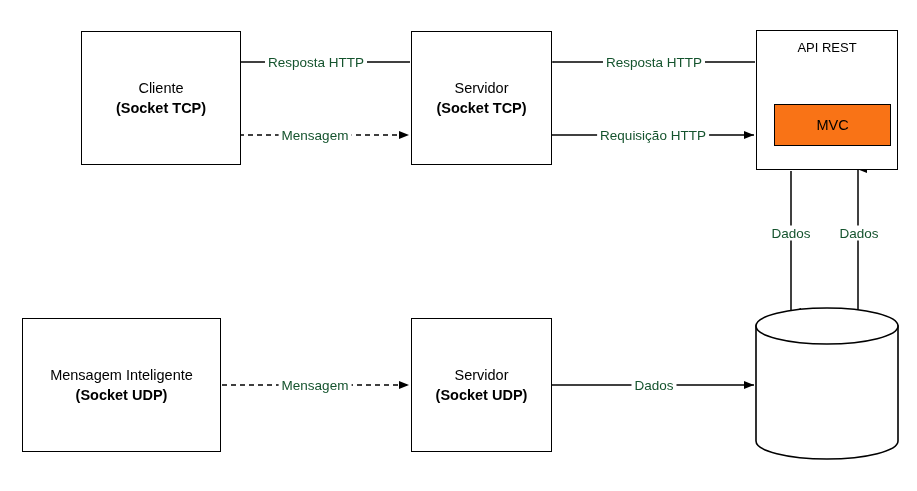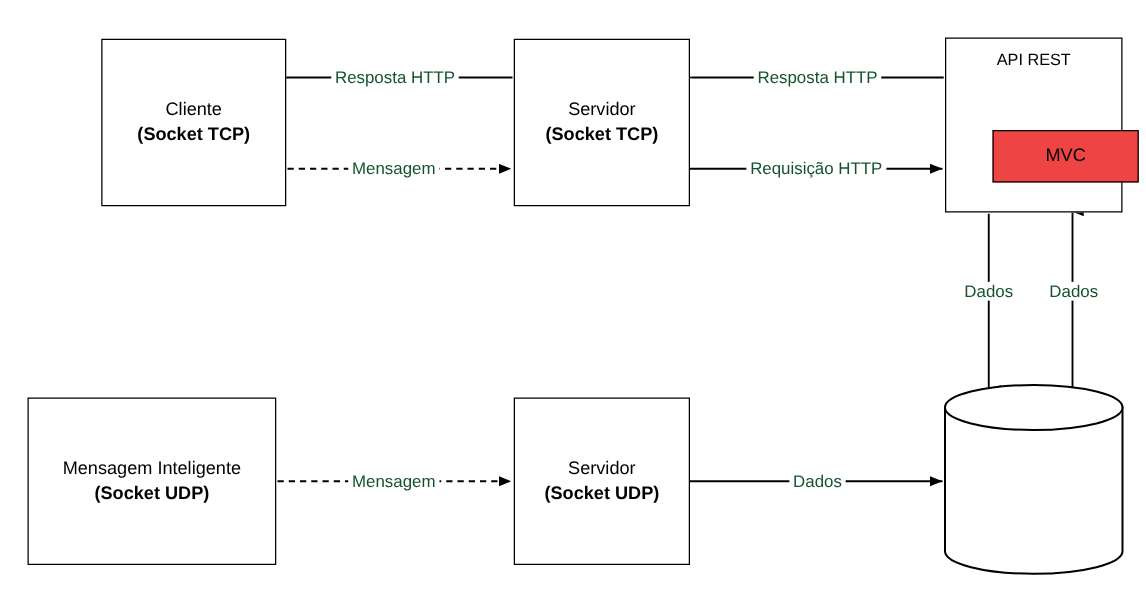--- a/index.html
+++ b/index.html
@@ -8,22 +8,22 @@
   svg.layer{position:absolute;left:0;top:0;width:917px;height:491px;}
 
   .node{position:absolute;box-sizing:border-box;border:1.6px solid #000;background:#fff;
         display:flex;align-items:center;justify-content:center;text-align:center;
         font-size:14.5px;line-height:1.38;color:#000;}
   .node .lines{display:block;}
   .node .l2{display:block;font-weight:bold;}
 
   #api-rest{position:absolute;box-sizing:border-box;border:1.6px solid #000;background:#fff;}
   #api-rest-title{position:absolute;left:0;right:0;top:9px;text-align:center;font-size:13px;color:#000;}
-  #mvc-box{position:absolute;box-sizing:border-box;border:1.6px solid #000;background:#ef4444;
-           display:flex;align-items:center;justify-content:center;font-size:14.5px;color:#000;margin-left:20px;}
+  #mvc-box{position:absolute;box-sizing:border-box;border:1.6px solid #000;background:#f97316;
+           display:flex;align-items:center;justify-content:center;font-size:14.5px;color:#000;}
 
   #db-label{position:absolute;left:756px;top:365px;width:142px;text-align:center;
             font-size:14.5px;line-height:1.38;color:#000;}
 
   .edge-label{position:absolute;background:#fff;padding:0 3px;font-size:13.5px;
               color:#14532d;white-space:nowrap;transform:translate(-50%,-50%);}
 </style>
 </head>
 <body>
 
@@ -76,21 +76,21 @@
     <g>
       <line x1="552" y1="385" x2="754" y2="385" stroke="#000" stroke-width="1.5" marker-end="url(#arrowR)"></line>
     </g>
 
     <g>
       <path d="M756,326 L756,441 A71,18 0 0 0 898,441 L898,326 Z" fill="#fff" stroke="#000" stroke-width="1.6"></path>
       <ellipse cx="827" cy="326" rx="71" ry="18" fill="#fff" stroke="#000" stroke-width="1.6"></ellipse>
     </g>
   </svg>
 
-  <div class="node" id="cliente" style="left:81px;top:31px;width:148px;height:134px;align-items:center;">
+  <div class="node" id="cliente" style="left:81px;top:31px;width:160px;height:134px;align-items:center;">
     <span class="lines">
       <span>Cliente</span>
       <span class="l2">(Socket TCP)</span>
     </span>
   </div>
 
   <div class="node" id="servidor-tcp" style="left:411px;top:31px;width:141px;height:134px;">
     <span class="lines">
       <span>Servidor</span>
       <span class="l2">(Socket TCP)</span>

